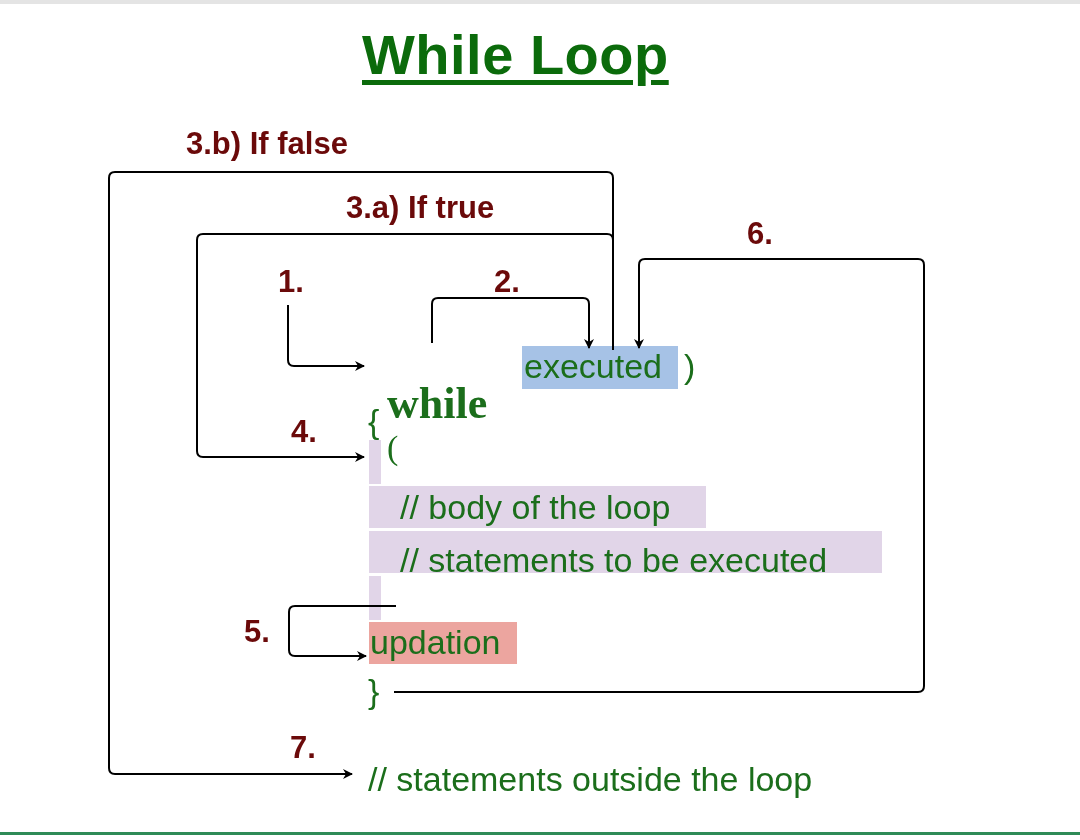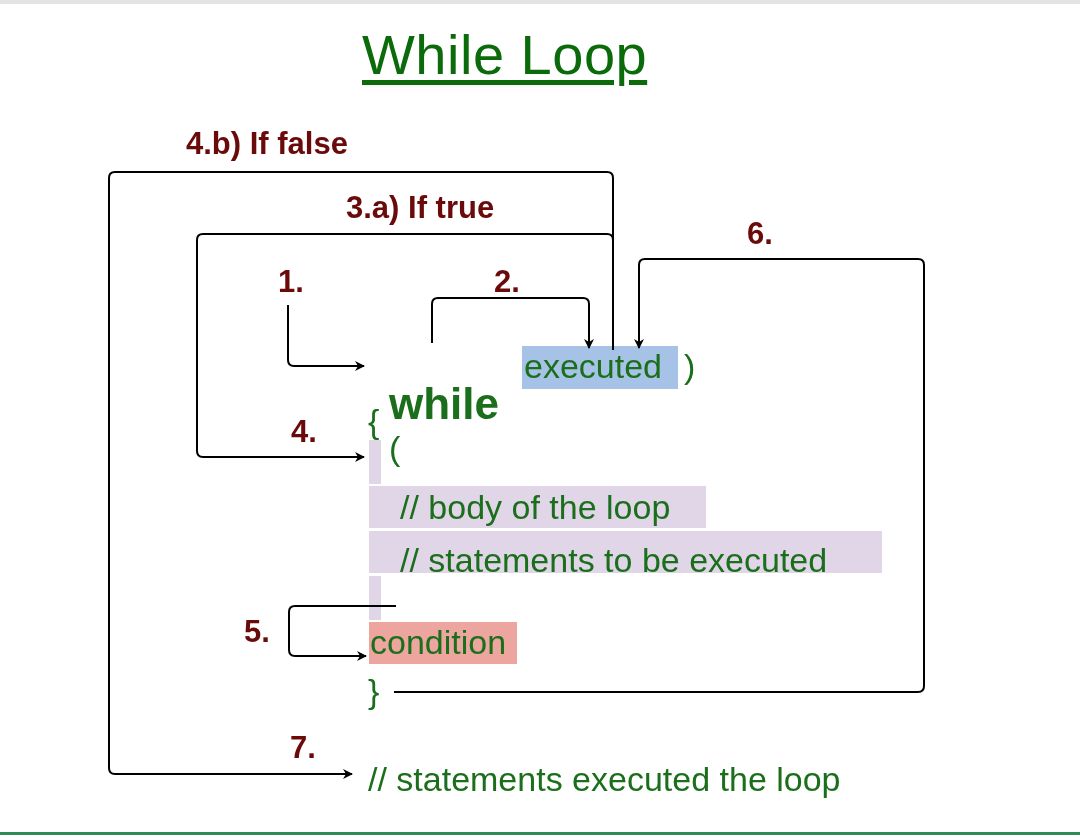--- a/index.html
+++ b/index.html
@@ -1,20 +1,20 @@
 <!DOCTYPE html>
 <html><head>
 <meta charset="utf-8">
 <style>
   html, body { margin: 0; padding: 0; }
   body { width: 1080px; height: 840px; background: #ffffff; position: relative; overflow: hidden;
          font-family: "Liberation Sans", sans-serif; }
   .topbar { position: absolute; left: 0; top: 0; width: 1080px; height: 4px; background: #e4e4e4; }
   .bottombar { position: absolute; left: 0; top: 832px; width: 1080px; height: 3px; background: #2e8b57; }
-  .title { position: absolute; left: 362px; top: 22px; font-size: 56px; font-weight: normal; color: #0b6b0b;
+  .title { position: absolute; left: 362px; top: 22px; font-size: 56px; font-weight: bold; color: #0b6b0b;
            text-decoration: underline; text-decoration-thickness: 5px; text-underline-offset: 6px; letter-spacing: 0.5px; }
   .label { position: absolute; color: #6b0a0a; font-weight: bold; font-size: 31px; }
   .step { position: absolute; color: #6b0a0a; font-weight: bold; font-size: 31px; }
   .code { position: absolute; color: #1b6e1b; font-size: 34px; white-space: pre; }
   .kw { font-weight: bold; font-size: 44px; }
   .hl-cond { position: absolute; left: 522px; top: 346px; width: 156px; height: 43px; background: #a6c2e6; }
   .hl-body { position: absolute; background: #e1d5e8; }
   .hl-upd { position: absolute; left: 369px; top: 622px; width: 148px; height: 42px; background: #eca59f; }
   svg { position: absolute; left: 0; top: 0; }
 </style>
@@ -47,36 +47,36 @@
     <path d="M288,305 L288,360 Q288,366 294,366 L364,366" marker-end="url(#ah)"></path>
 
     <path d="M432,343 L432,304 Q432,298 438,298 L583,298 Q589,298 589,304 L589,348" marker-end="url(#ah)"></path>
 
     <path d="M394,692 L918,692 Q924,692 924,686 L924,265 Q924,259 918,259 L645,259 Q639,259 639,265 L639,348" marker-end="url(#ah)"></path>
 
     <path d="M396,606 L295,606 Q289,606 289,612 L289,650 Q289,656 295,656 L366,656" marker-end="url(#ah)"></path>
   </g>
 </svg>
 
-<div class="label" style="left:186px; top:126px;">4.b) If false</div>
+<div class="label" style="left:186px; top:126px;">3.b) If false</div>
 <div class="label" style="left:346px; top:190px;text-align:center;">3.a) If true</div>
 
 <div class="step" style="left:278px; top:264px;">1.</div>
 <div class="step" style="left:494px; top:264px;">2.</div>
 <div class="step" style="left:291px; top:414px;">4.</div>
 <div class="step" style="left:244px; top:614px;">5.</div>
 <div class="step" style="left:747px; top:216px;">6.</div>
 <div class="step" style="left:290px; top:730px;">7.</div>
 
-<div class="code" style="left:370px; top:340px;">
+<div class="code" style="left:370px; top:340px;font-family:Liberation Serif, serif;">
   <span class="kw">while</span>
   <span>(</span>
 </div>
 <div class="code" style="left:524px; top:347px;">executed</div>
 <div class="code" style="left:684px; top:347px;">)</div>
 <div class="code" style="left:368px; top:402px;">{</div>
 <div class="code" style="left:400px; top:488px;">// body of the loop</div>
 <div class="code" style="left:400px; top:533px;margin-top:8px;">// statements to be executed</div>
-<div class="code" style="left:370px; top:623px;">condition</div>
+<div class="code" style="left:370px; top:623px;">updation</div>
 <div class="code" style="left:368px; top:672px;">}</div>
-<div class="code" style="left:368px; top:760px;">// statements executed the loop</div>
+<div class="code" style="left:368px; top:760px;">// statements outside the loop</div>
 
 <div class="bottombar"></div>
 
 </body></html>

